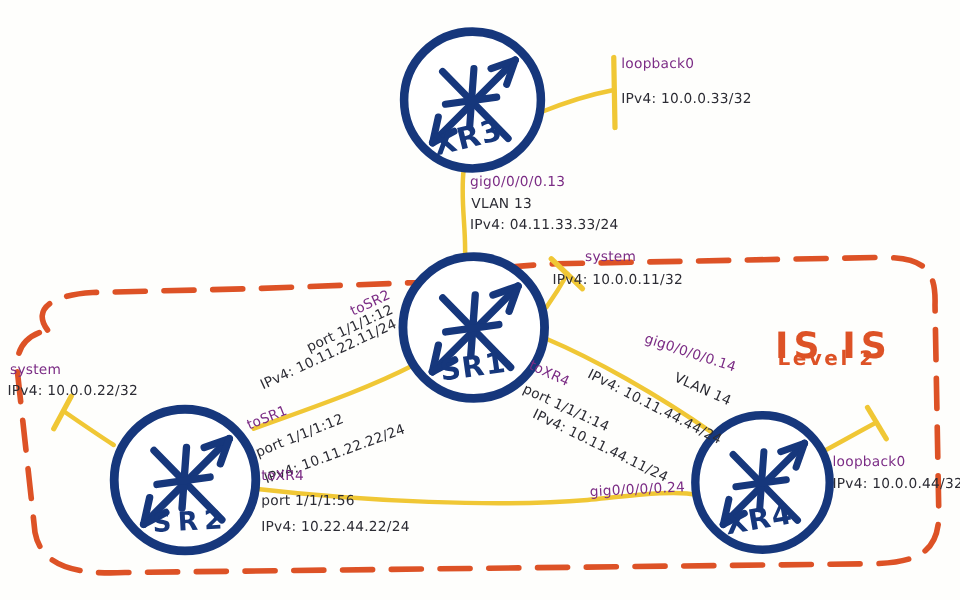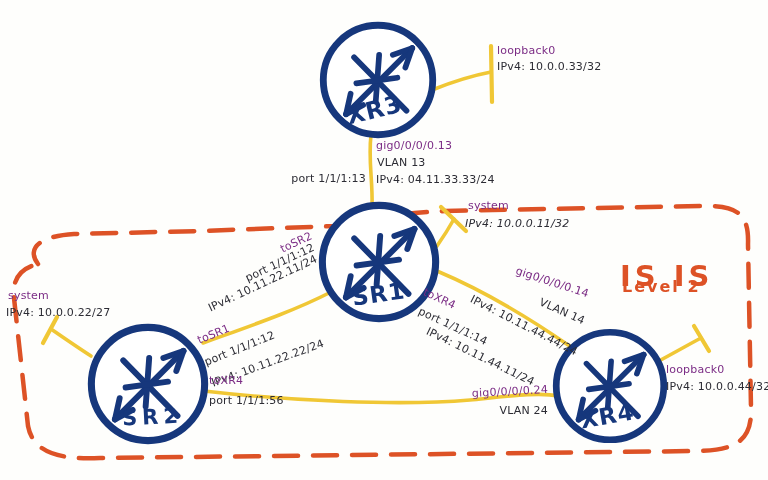--- a/index.html
+++ b/index.html
@@ -74,55 +74,54 @@
     <use href="#router-sym" transform="translate(148,384) scale(1.18)"></use>
     <use href="#router-sym" transform="translate(610,386) scale(1.12)"></use>
   </svg>
 
   <div class="rname" style="left:346px;top:96px;font-size:24px;transform:rotate(-14deg);">XR3</div>
   <div class="rname" style="left:352px;top:281px;font-size:23px;transform:rotate(-8deg);">SR1</div>
   <div class="rname" style="left:122px;top:405px;font-size:21px;letter-spacing:5px;transform:rotate(-3deg);">SR2</div>
   <div class="rname" style="left:580px;top:403px;font-size:23px;transform:rotate(-10deg);">XR4</div>
 
   <div class="lbl purple" style="left:497px;top:44px;">loopback0</div>
-  <div class="lbl" style="left:497px;top:60px;">IPv4: 10.0.0.33/32</div>
+  <div class="lbl" style="left:497px;top:72px;">IPv4: 10.0.0.33/32</div>
 
   <div class="lbl purple" style="left:376px;top:139px;">gig0/0/0/0.13</div>
   <div class="lbl" style="left:377px;top:156px;">VLAN 13</div>
   <div class="lbl" style="left:376px;top:173px;">IPv4: 04.11.33.33/24</div>
 
-  <div class="lbl ralign" style="left:226px;top:172px;">port 1/1/1:13</div>
 
   <div class="lbl purple" style="left:468px;top:199px;">system</div>
-  <div class="lbl" style="left:465px;top:217px;font-style:italic;">IPv4: 10.0.0.11/32</div>
+  <div class="lbl" style="left:442px;top:217px;">IPv4: 10.0.0.11/32</div>
 
   <div class="lbl purple" style="left:281px;top:243px;transform:rotate(-25deg);">toSR2</div>
   <div class="lbl" style="left:246px;top:272px;transform:rotate(-25deg);">port 1/1/1:12</div>
   <div class="lbl" style="left:209px;top:302px;transform:rotate(-25deg);">IPv4: 10.11.22.11/24</div>
 
   <div class="lbl purple" style="left:198px;top:334px;transform:rotate(-22deg);">toSR1</div>
   <div class="lbl" style="left:205px;top:356px;transform:rotate(-22deg);">port 1/1/1:12</div>
   <div class="lbl" style="left:212px;top:377px;transform:rotate(-20deg);">IPv4: 10.11.22.22/24</div>
 
   <div class="lbl purple" style="left:8px;top:289px;">system</div>
-  <div class="lbl" style="left:6px;top:306px;">IPv4: 10.0.0.22/27</div>
+  <div class="lbl" style="left:6px;top:306px;">IPv4: 10.0.0.22/32</div>
 
   <div class="lbl purple" style="left:424px;top:285px;transform:rotate(25deg);">toXR4</div>
   <div class="lbl" style="left:419px;top:304px;transform:rotate(25deg);">port 1/1/1:14</div>
   <div class="lbl" style="left:427px;top:324px;transform:rotate(26deg);">IPv4: 10.11.44.11/24</div>
 
   <div class="lbl purple" style="left:516px;top:264px;transform:rotate(18deg);">gig0/0/0/0.14</div>
   <div class="lbl" style="left:540px;top:295px;transform:rotate(24deg);">VLAN 14</div>
   <div class="lbl" style="left:471px;top:292px;transform:rotate(27deg);">IPv4: 10.11.44.44/24</div>
 
   <div class="lbl purple" style="left:209px;top:374px;">toXR4</div>
   <div class="lbl" style="left:209px;top:394px;">port 1/1/1:56</div>
+  <div class="lbl" style="left:209px;top:415px;">IPv4: 10.22.44.22/24</div>
 
   <div class="lbl purple ralign" style="left:408px;top:383px;transform:rotate(-3deg);transform-origin:right center;">gig0/0/0/0.24</div>
-  <div class="lbl ralign" style="left:408px;top:404px;">VLAN 24</div>
 
   <div class="lbl purple" style="left:666px;top:363px;">loopback0</div>
   <div class="lbl" style="left:666px;top:380px;">IPv4: 10.0.0.44/32</div>
 
   <div class="area-title" style="left:620px;top:240px;font-size:29px;letter-spacing:4px;margin-top:19px;">IS IS</div>
   <div class="area-title" style="left:622px;top:277px;font-size:16px;letter-spacing:2px;">Level 2</div>
 
 </div>
 
 </body></html>

